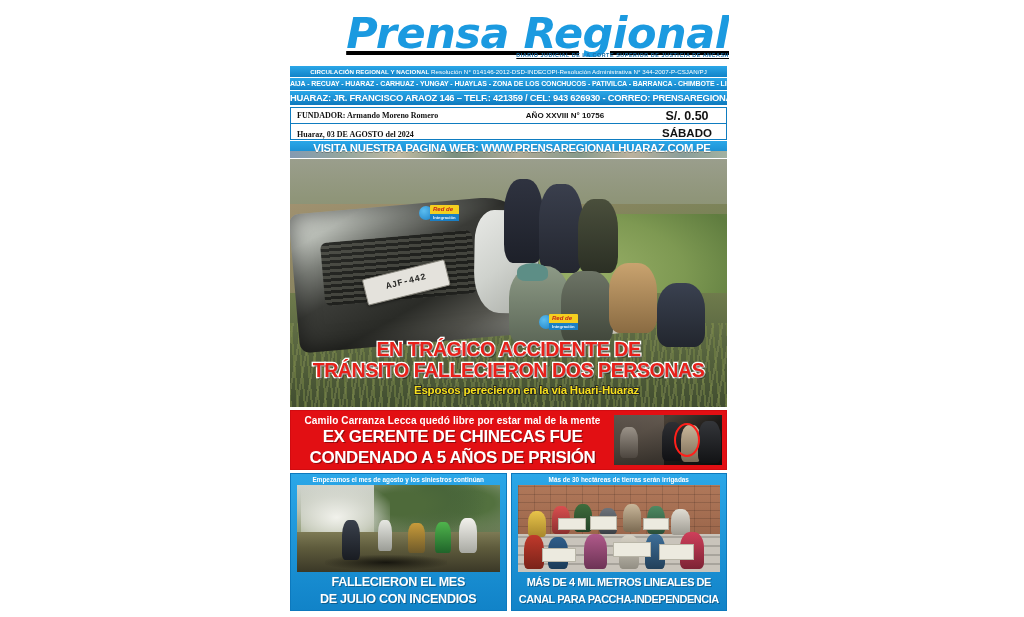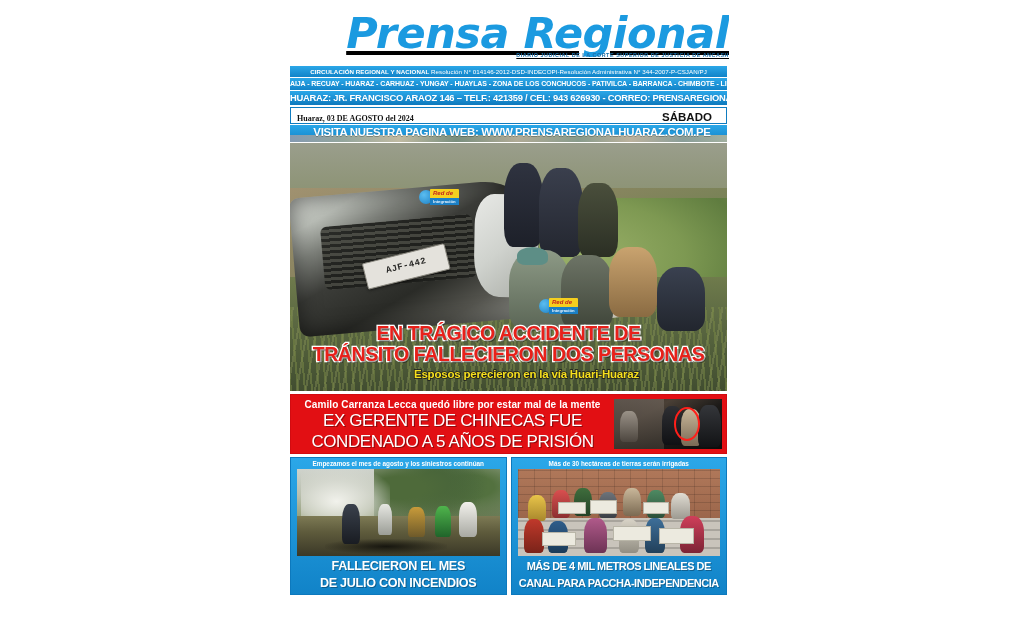--- a/index.html
+++ b/index.html
@@ -346,21 +346,21 @@
     font-size: 10px;
     font-weight: bold;
     color: #ffffff;
     line-height: 9px;
     letter-spacing: 0.1px;
     white-space: nowrap;
   }
   .redbar-hl {
     margin-top: 2px;
     font-size: 17px;
-    font-weight: normal;
+    font-weight: bold;
     color: #ffffff;
     line-height: 19px;
     letter-spacing: -0.4px;
     white-space: nowrap;
     text-shadow: 1.2px 1.2px 0 rgba(0,0,0,.35);
   }
   .redbar-photo {
     position: relative;
     flex: 0 0 108px;
     margin: 4px 4px 4px 0;
@@ -492,20 +492,25 @@
     </div>
 
     <div class="strip strip-1">
       <span>CIRCULACIÓN REGIONAL Y NACIONAL</span>
       <span class="reg">Resolución N° 014146-2012-DSD-INDECOPI-Resolución Administrativa N° 344-2007-P-CSJAN/PJ</span>
     </div>
     <div class="strip strip-2">AIJA - RECUAY - HUARAZ - CARHUAZ - YUNGAY - HUAYLAS - ZONA DE LOS CONCHUCOS - PATIVILCA - BARRANCA - CHIMBOTE - LIMA NORTE</div>
     <div class="strip strip-3">HUARAZ: JR. FRANCISCO ARAOZ 146 – TELF.: 421359 / CEL: 943 626930 - CORREO: PRENSAREGIONAL_1@YAHOO.ES</div>
 
     <div class="infobox">
+      <div class="inforow">
+        <div class="cell-founder">FUNDADOR: Armando Moreno Romero</div>
+        <div class="cell-year">AÑO XXVIII N° 10756</div>
+        <div class="cell-price">S/. 0.50</div>
+      </div>
       <div class="inforow">
         <div class="cell-date">Huaraz, 03 DE AGOSTO del  2024</div>
         <div class="cell-day">SÁBADO</div>
       </div>
     </div>
 
     <div class="webbar">
       <div class="webbar-photo"></div>
       <div class="webbar-text">VISITA NUESTRA PAGINA WEB:  WWW.PRENSAREGIONALHUARAZ.COM.PE</div>
     </div>

